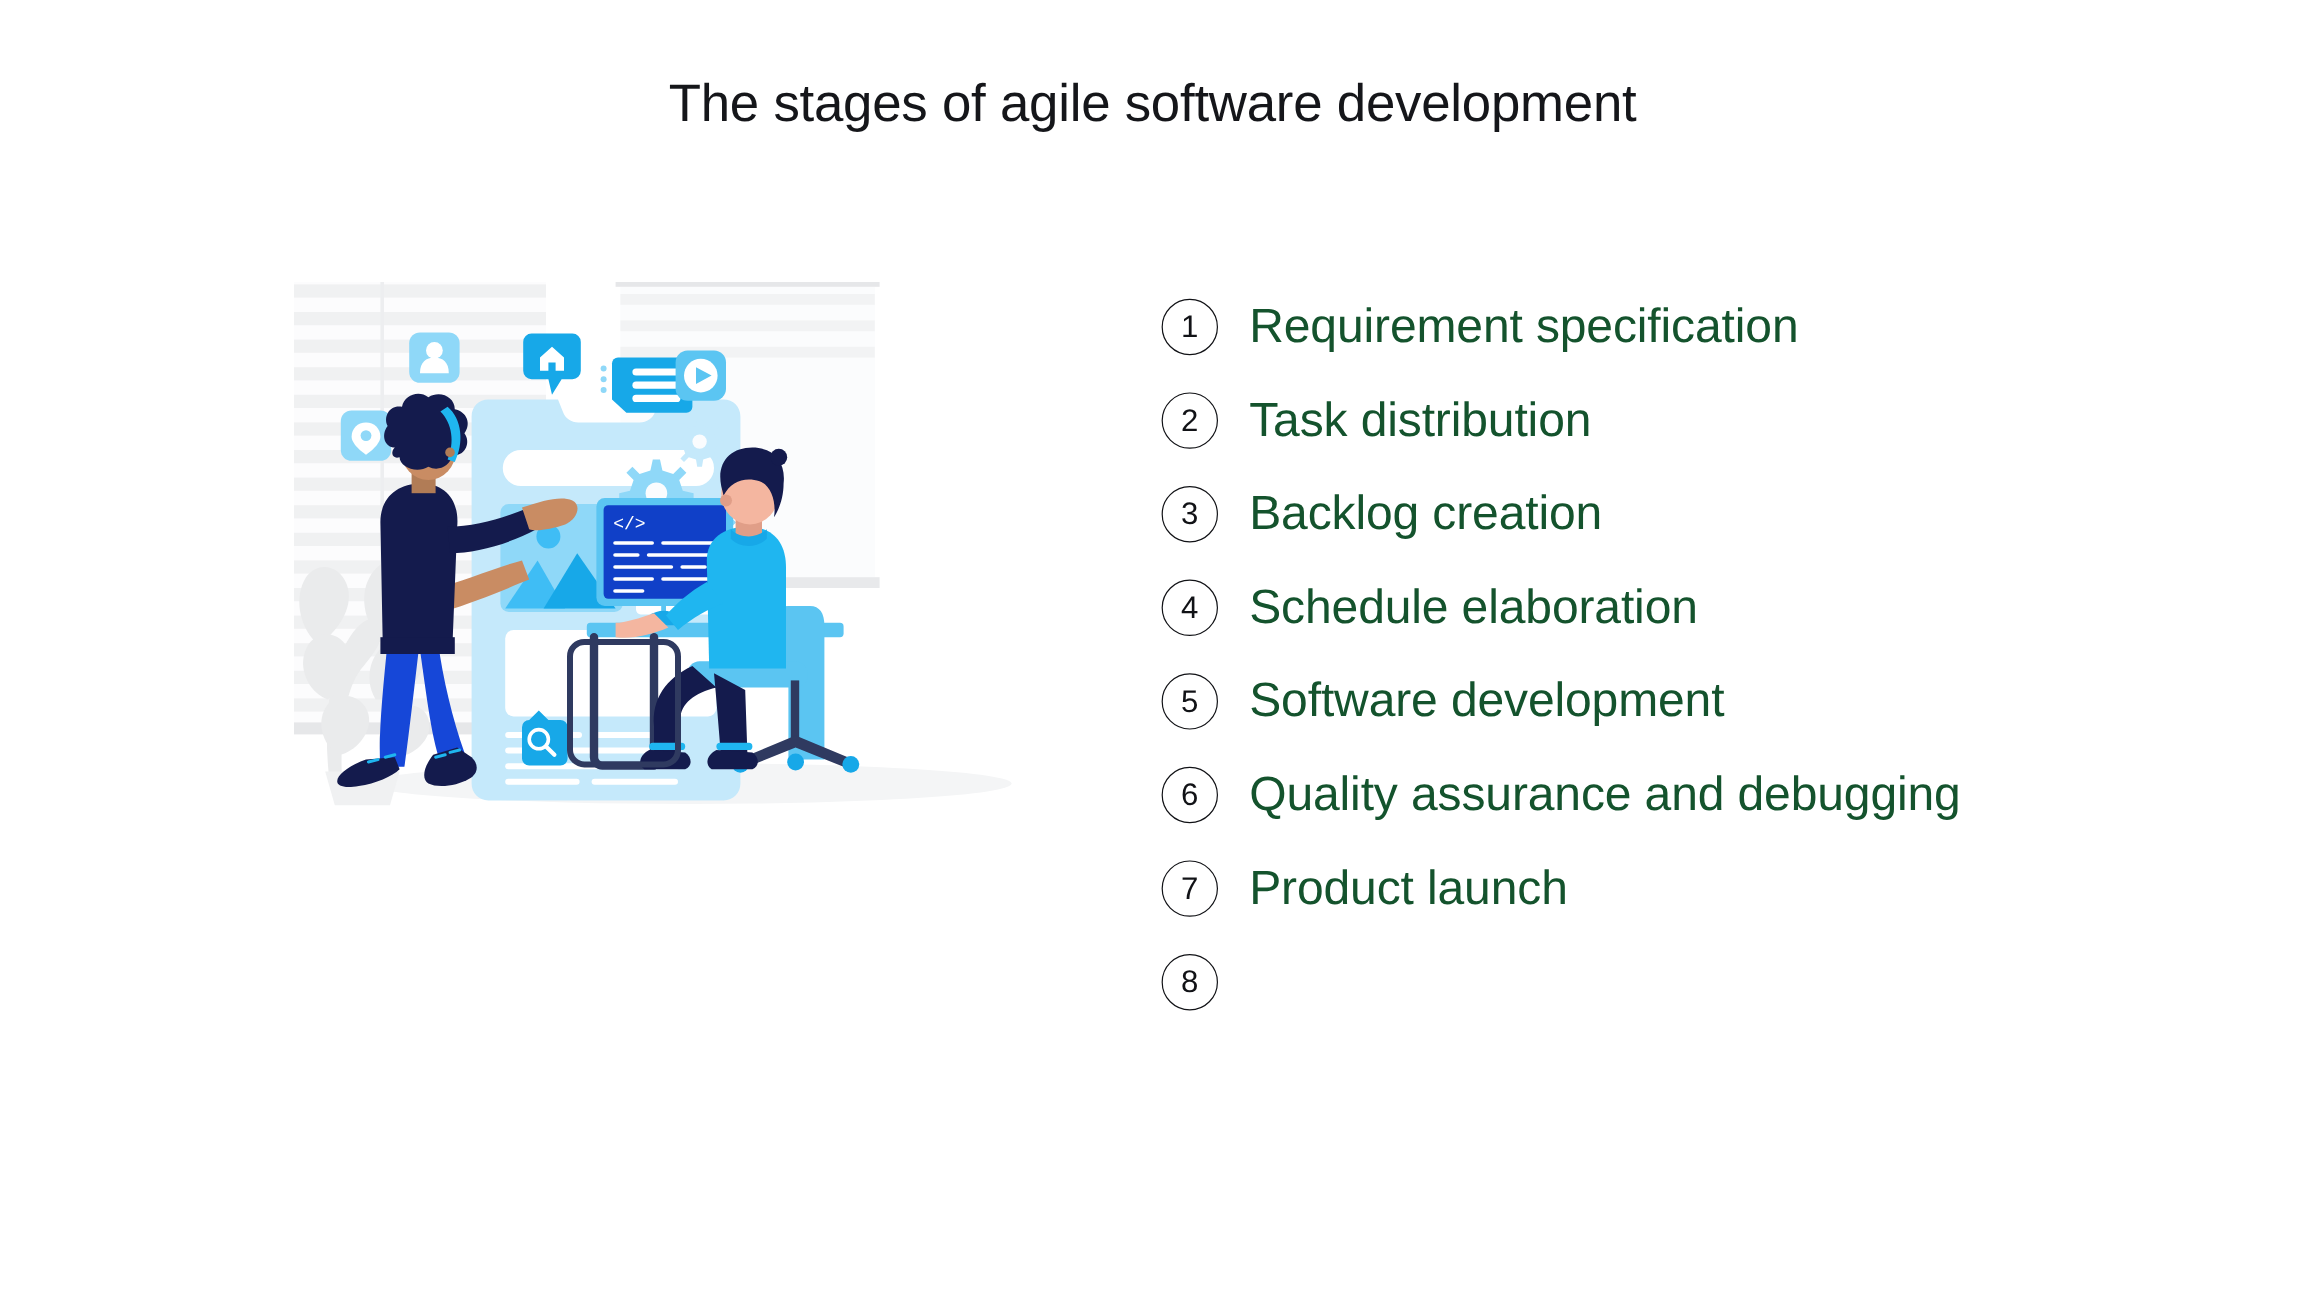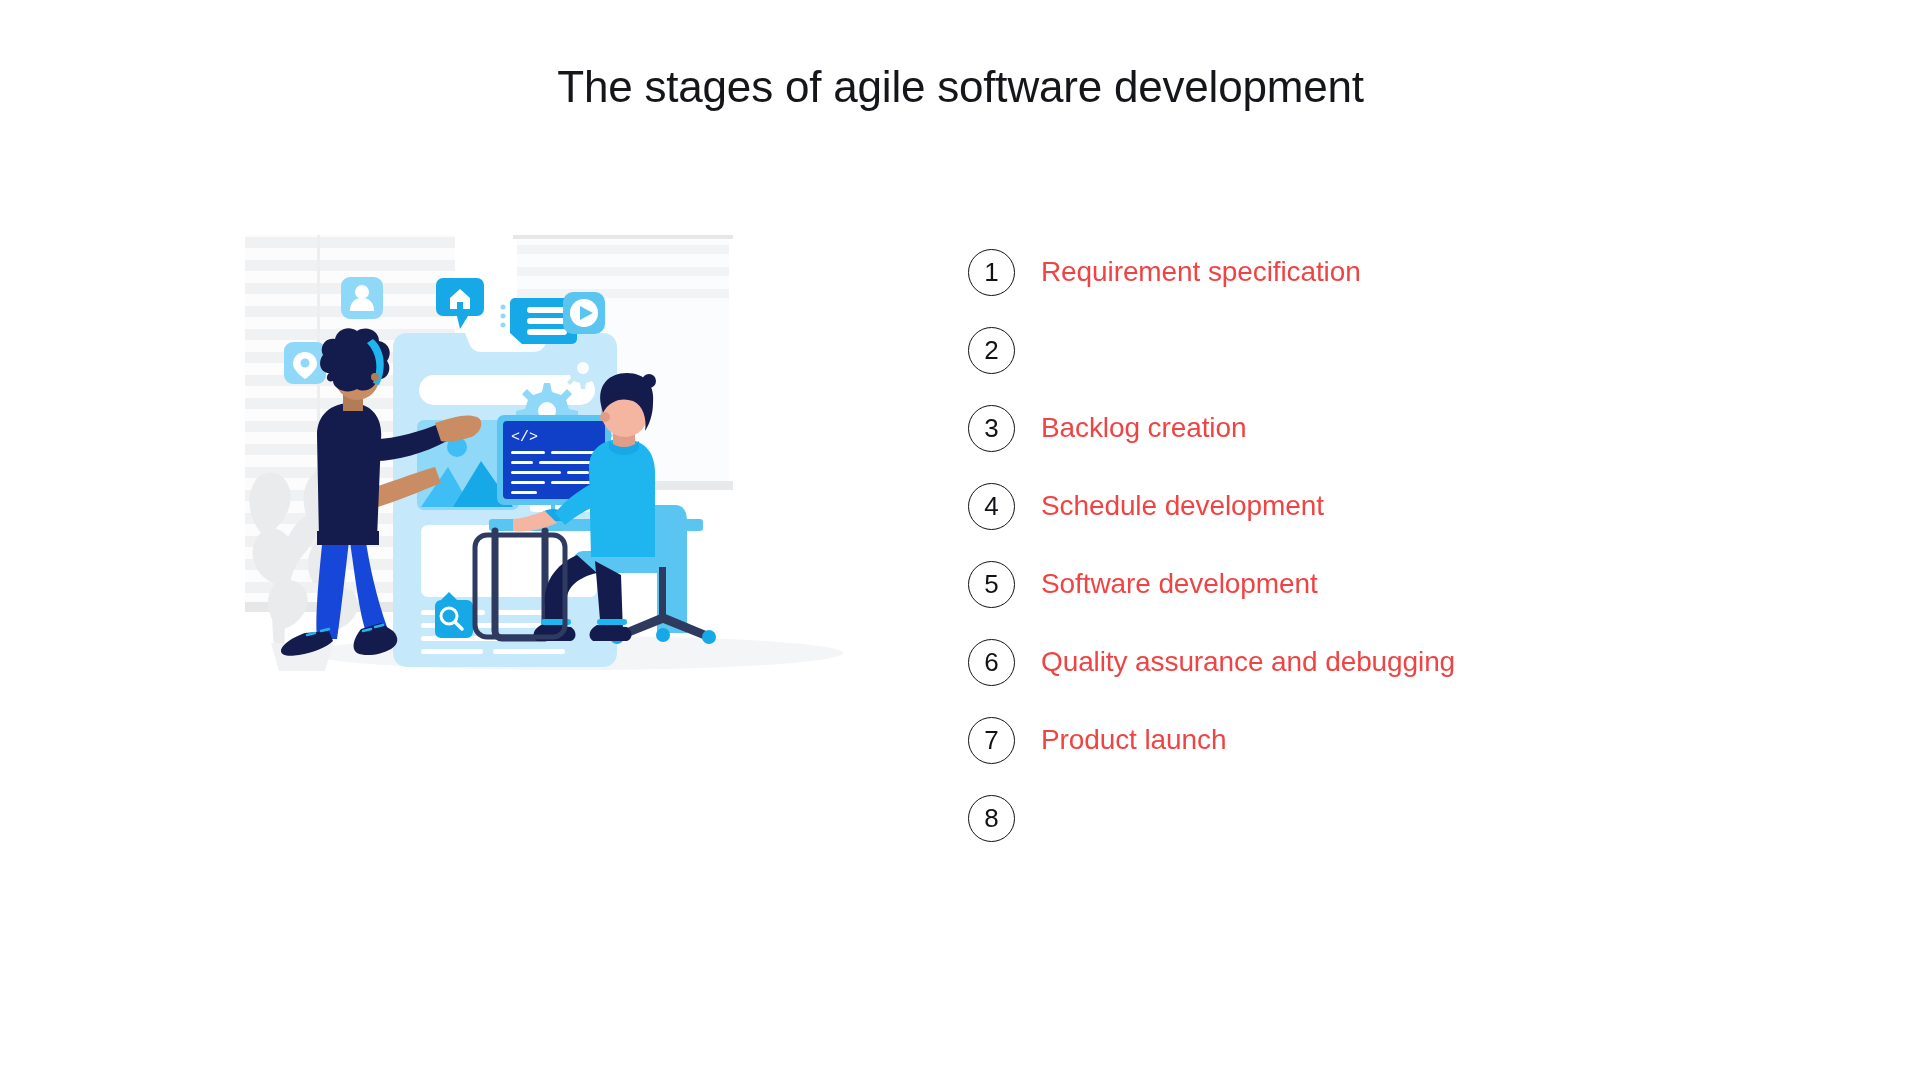--- a/index.html
+++ b/index.html
@@ -54,23 +54,23 @@
     display:flex;
     align-items:center;
     justify-content:center;
     font-size:26px;
     font-weight:400;
     color:#111216;
     line-height:1;
   }
   .step-label {
     margin-left:26px;
-    font-size:28px;
+    font-size:40px;
     font-weight:400;
-    color:#ef4444;
+    color:#14532d;
     letter-spacing:-0.1px;
     white-space:nowrap;
   }
 </style>
 </head>
 <body>
 
 <div id="page">
 
   <h1 id="page-title">The stages of agile software development</h1>
@@ -313,30 +313,31 @@
 
   <div id="steps-list">
 
     <div class="step-row">
       <div class="step-badge">1</div>
       <div class="step-label">Requirement specification</div>
     </div>
 
     <div class="step-row">
       <div class="step-badge">2</div>
+      <div class="step-label">Task distribution</div>
     </div>
 
     <div class="step-row">
       <div class="step-badge">3</div>
       <div class="step-label">Backlog creation</div>
     </div>
 
     <div class="step-row">
       <div class="step-badge">4</div>
-      <div class="step-label">Schedule development</div>
+      <div class="step-label">Schedule elaboration</div>
     </div>
 
     <div class="step-row">
       <div class="step-badge">5</div>
       <div class="step-label">Software development</div>
     </div>
 
     <div class="step-row">
       <div class="step-badge">6</div>
       <div class="step-label">Quality assurance and debugging</div>

